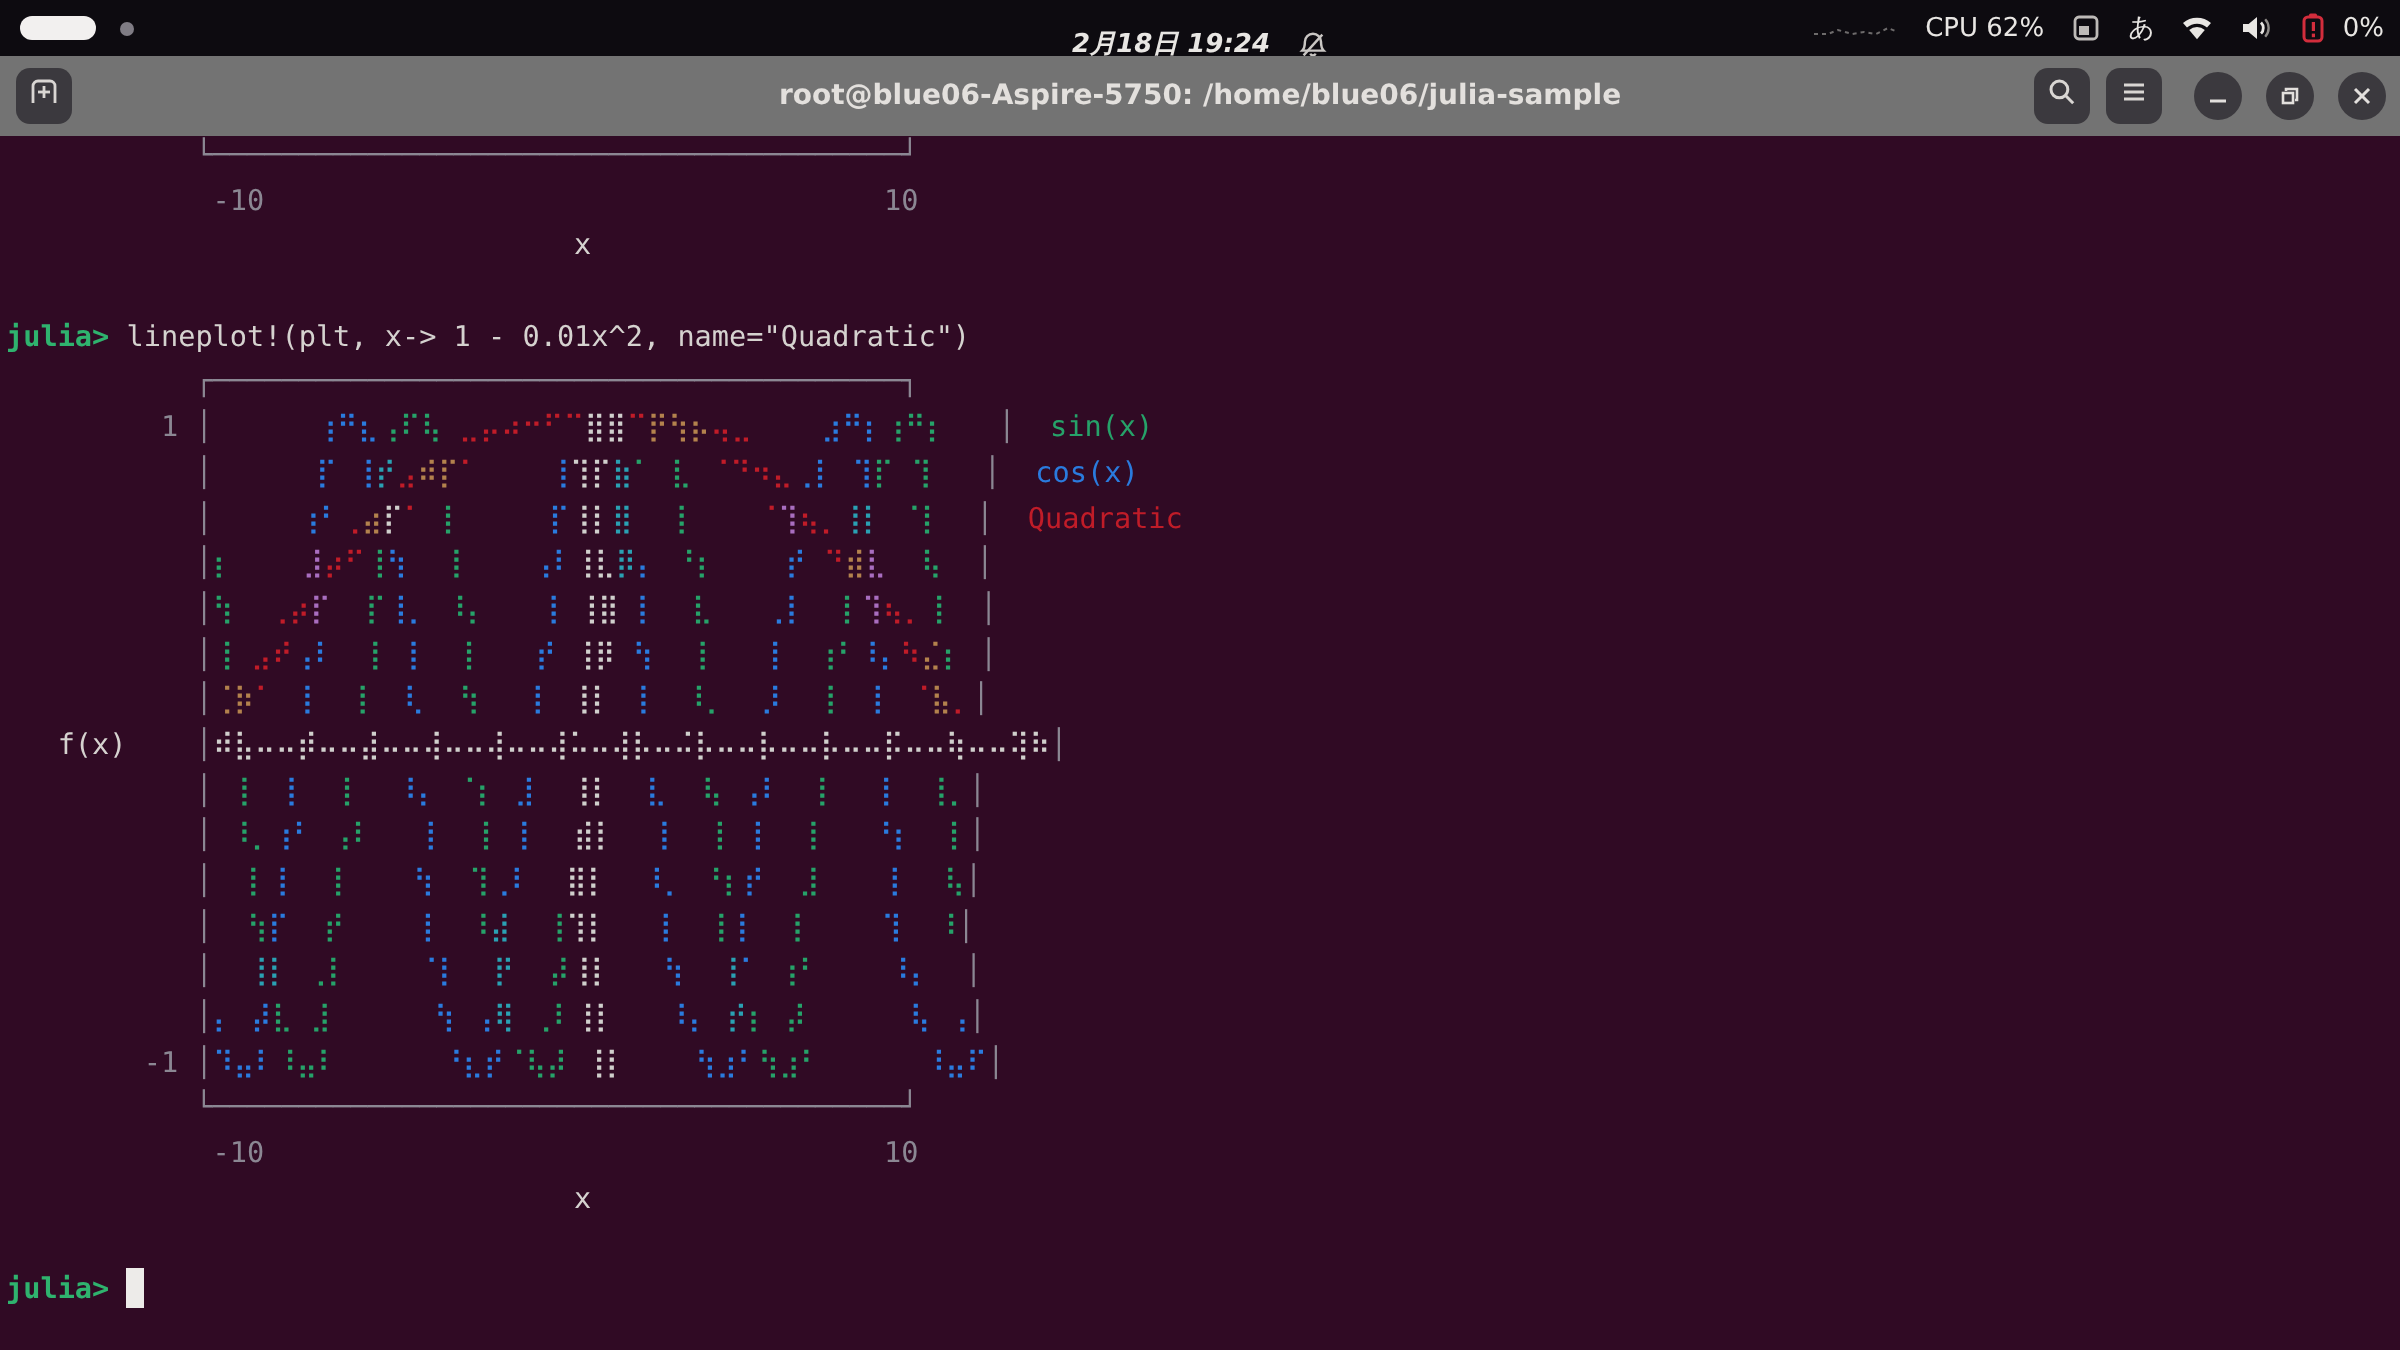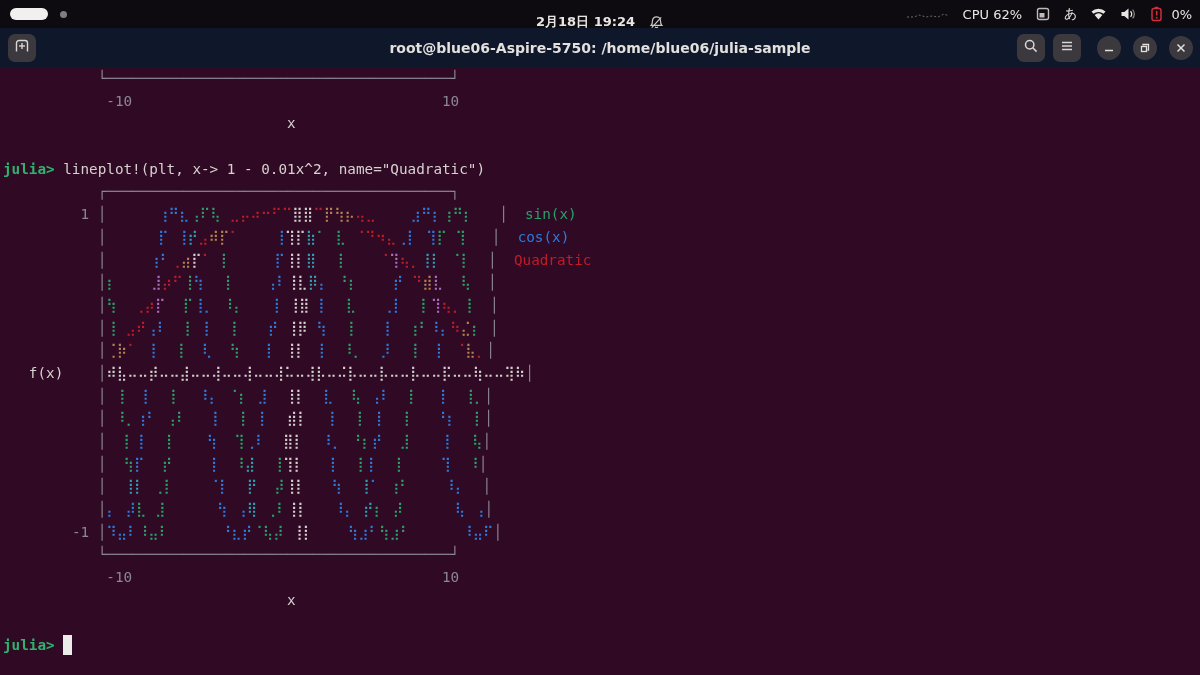--- a/index.html
+++ b/index.html
@@ -10,29 +10,29 @@
   }
   
   .panel{
     position:absolute;top:0;left:0;width:1200px;height:28px;
     background:#0d0b10;color:#e8e6e3;font-size:13px;
     display:flex;align-items:center;
   }
   .panel-left{position:absolute;left:10px;top:0;height:28px;display:flex;align-items:center;gap:12px;}
   .ws-pill{width:38px;height:12px;border-radius:7px;background:#f2f0ef;}
   .ws-dot{width:7px;height:7px;border-radius:50%;background:#7f7c84;}
-  .panel-center{position:absolute;left:50%;top:0;transform:translateX(-50%);height:44px;display:flex;align-items:center;gap:14px;font-weight:bold;}
+  .panel-center{position:absolute;left:50%;top:0;transform:translateX(-50%);height:44px;display:flex;align-items:center;gap:14px;font-weight:bold;font-style:italic;}
   .panel-right{position:absolute;right:8px;top:0;height:28px;display:flex;align-items:center;gap:13px;}
   .panel svg{display:block;}
   .spark{opacity:.55;}
   .batt-label{margin-left:-6px;}
   
   .titlebar{
     position:absolute;top:28px;left:0;width:1200px;height:40px;
-    background:#0f172a;color:#d9d6d3;
+    background:#737373;color:#d9d6d3;
   }
   .tb-title{
     position:absolute;left:0;right:0;top:0;height:40px;line-height:40px;
     text-align:center;font-size:14px;font-weight:bold;color:#e3e0dd;
   }
   .tb-btn{
     position:absolute;top:6px;width:28px;height:28px;border-radius:7px;background:#3b393e;
     display:flex;align-items:center;justify-content:center;
   }
   .tb-circle{

